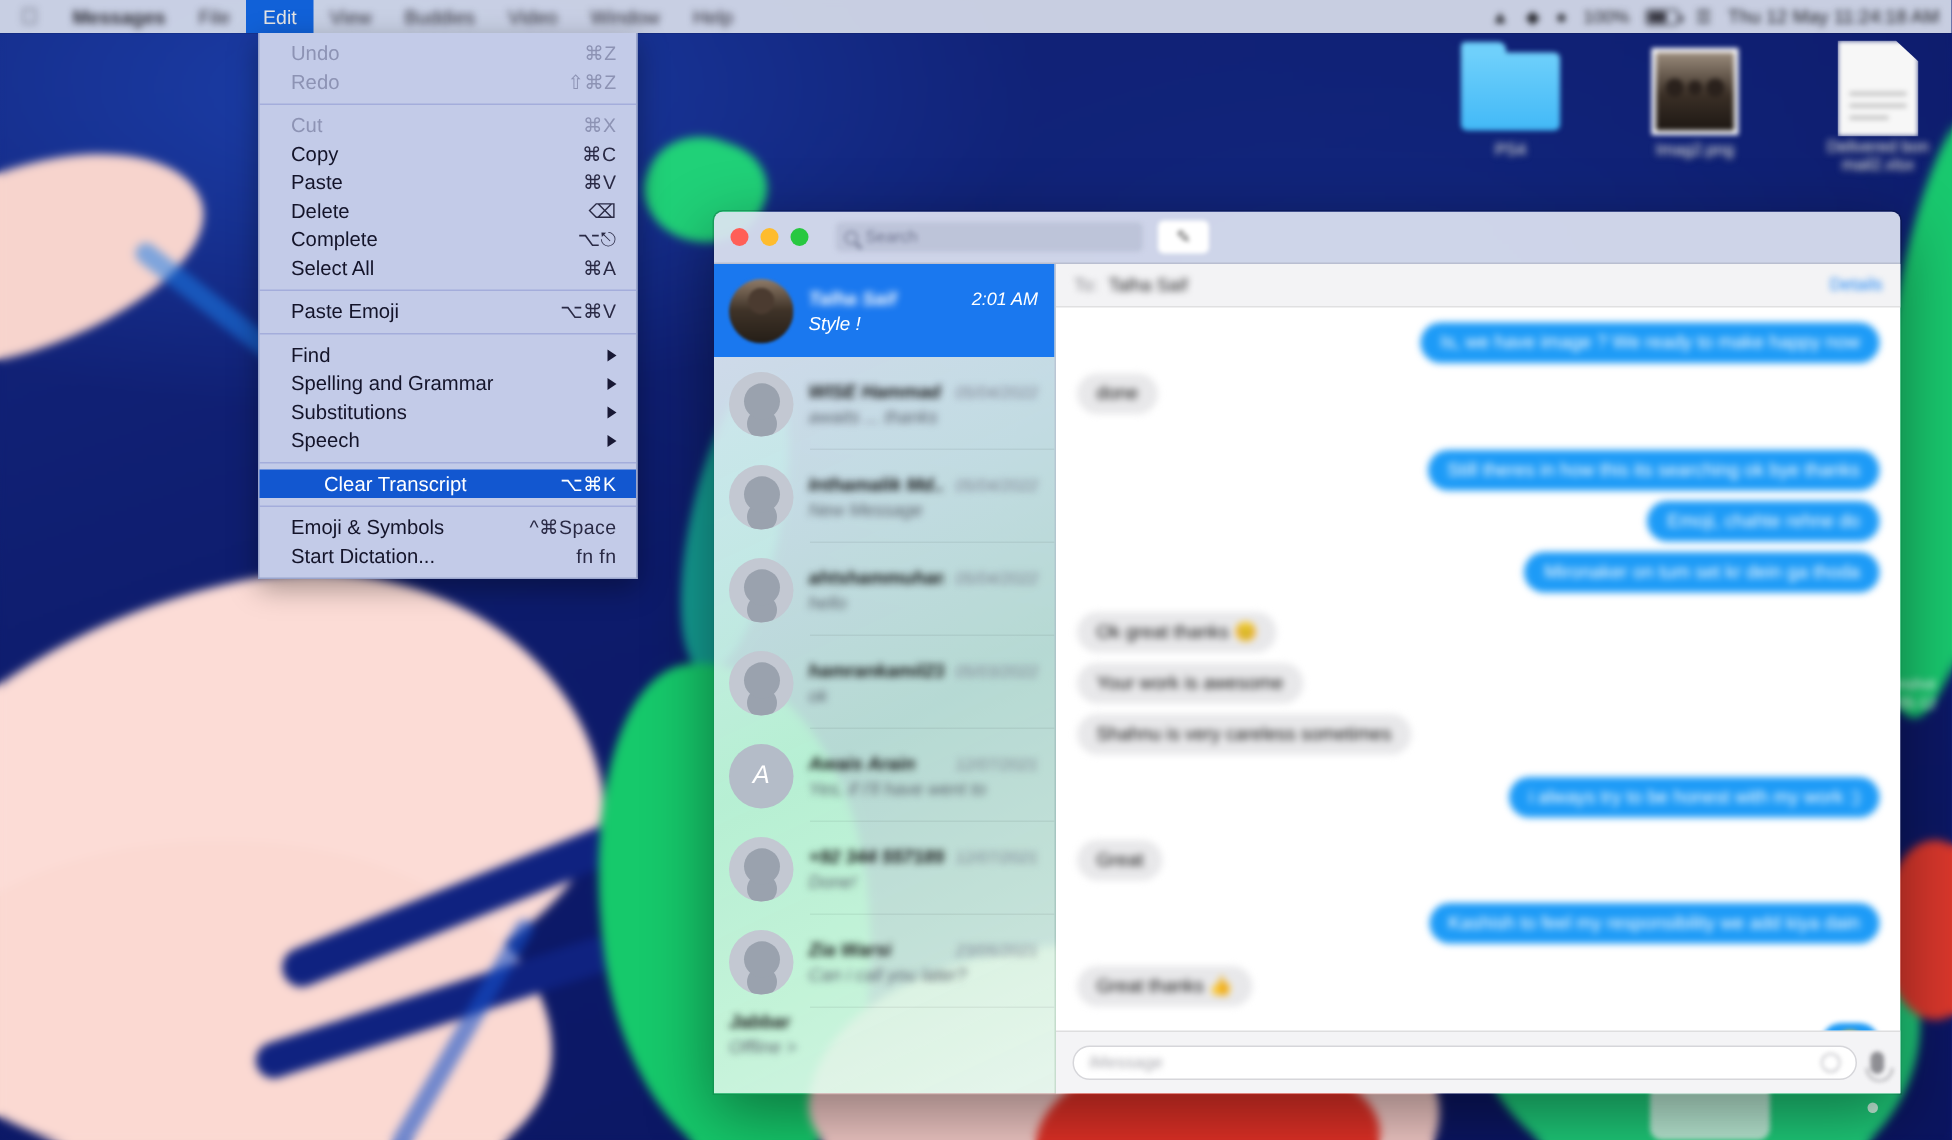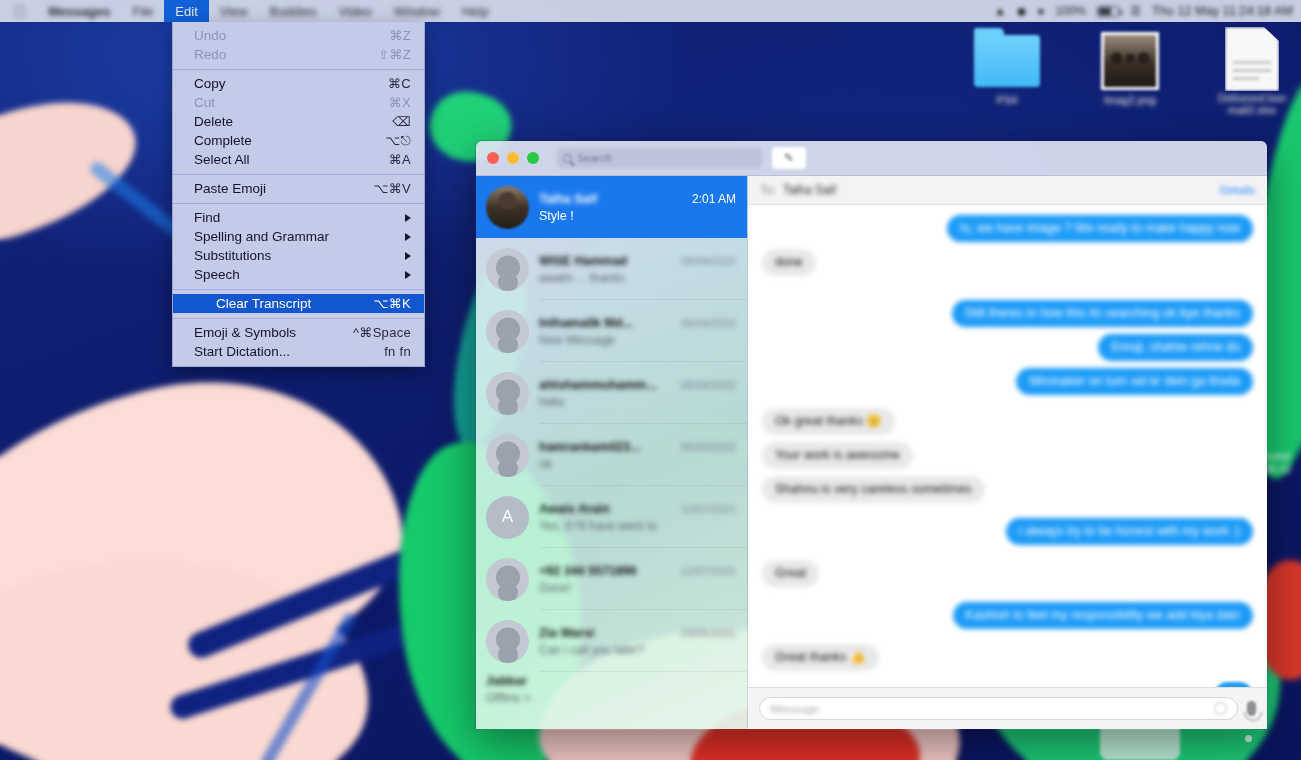--- a/index.html
+++ b/index.html
@@ -245,28 +245,29 @@
   .tb-search .ph { font-size:11px; color:#6f7490; }
   .tb-compose {
     margin-left:10px; width:34px; height:22px; background:#fff;
     border-radius:4px; display:flex; align-items:center; justify-content:center;
     filter:blur(1.4px); color:#555; font-size:12px;
   }
   #msg-body { flex:1; display:flex; min-height:0; }
 
   
   #msg-sidebar {
-    width:272px; flex-shrink:0; position:relative; overflow:hidden;
+    width:228px; flex-shrink:0; position:relative; overflow:hidden;
     background:linear-gradient(155deg,
       rgba(226,232,246,.93) 0%,
       rgba(216,240,240,.90) 28%,
       rgba(206,244,226,.88) 55%,
       rgba(214,247,228,.90) 78%,
       rgba(228,248,238,.92) 100%);
     border-right:1px solid rgba(0,0,0,.09);
+    font-style:italic;
   }
   .conv {
     height:62px; display:flex; align-items:center; padding:0 11px 0 10px; gap:10px;
     position:relative;
   }
   .conv.sel { background:#1a78ef; height:62px; }
   .conv .av {
     width:43px; height:43px; border-radius:50%; flex-shrink:0;
     background:#c3c8d2; overflow:hidden; position:relative;
   }
@@ -639,29 +640,33 @@
     <span class="lbl">Undo</span>
     <span class="key">⌘Z</span>
   </div>
   <div class="menu-row disabled">
     <span class="lbl">Redo</span>
     <span class="key">⇧⌘Z</span>
   </div>
 
   <div class="menu-sep"></div>
 
-  <div class="menu-row">
-    <span class="lbl">Copy</span>
-    <span class="key">⌘C</span>
-  </div>
   <div class="menu-row disabled">
     <span class="lbl">Cut</span>
     <span class="key">⌘X</span>
   </div>
   <div class="menu-row">
+    <span class="lbl">Copy</span>
+    <span class="key">⌘C</span>
+  </div>
+  <div class="menu-row">
+    <span class="lbl">Paste</span>
+    <span class="key">⌘V</span>
+  </div>
+  <div class="menu-row">
     <span class="lbl">Delete</span>
     <span class="key">⌫</span>
   </div>
   <div class="menu-row">
     <span class="lbl">Complete</span>
     <span class="key">⌥⎋</span>
   </div>
   <div class="menu-row">
     <span class="lbl">Select All</span>
     <span class="key">⌘A</span>

